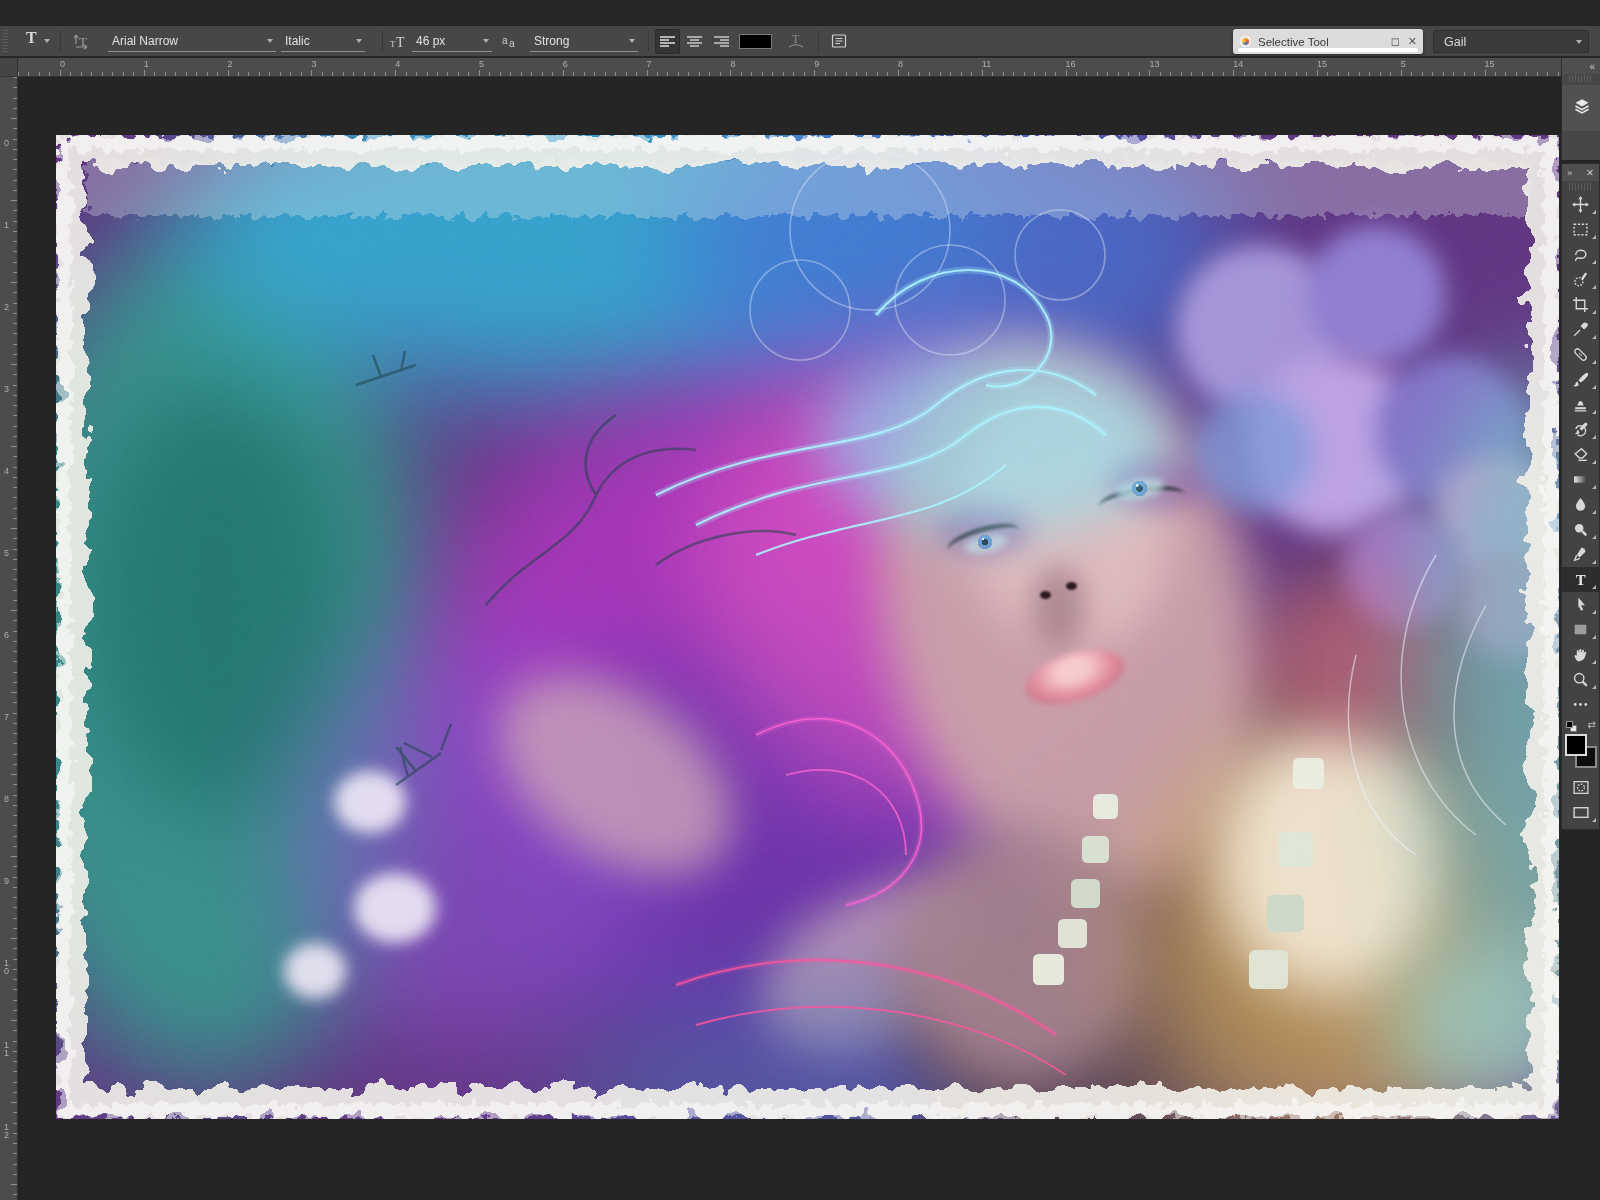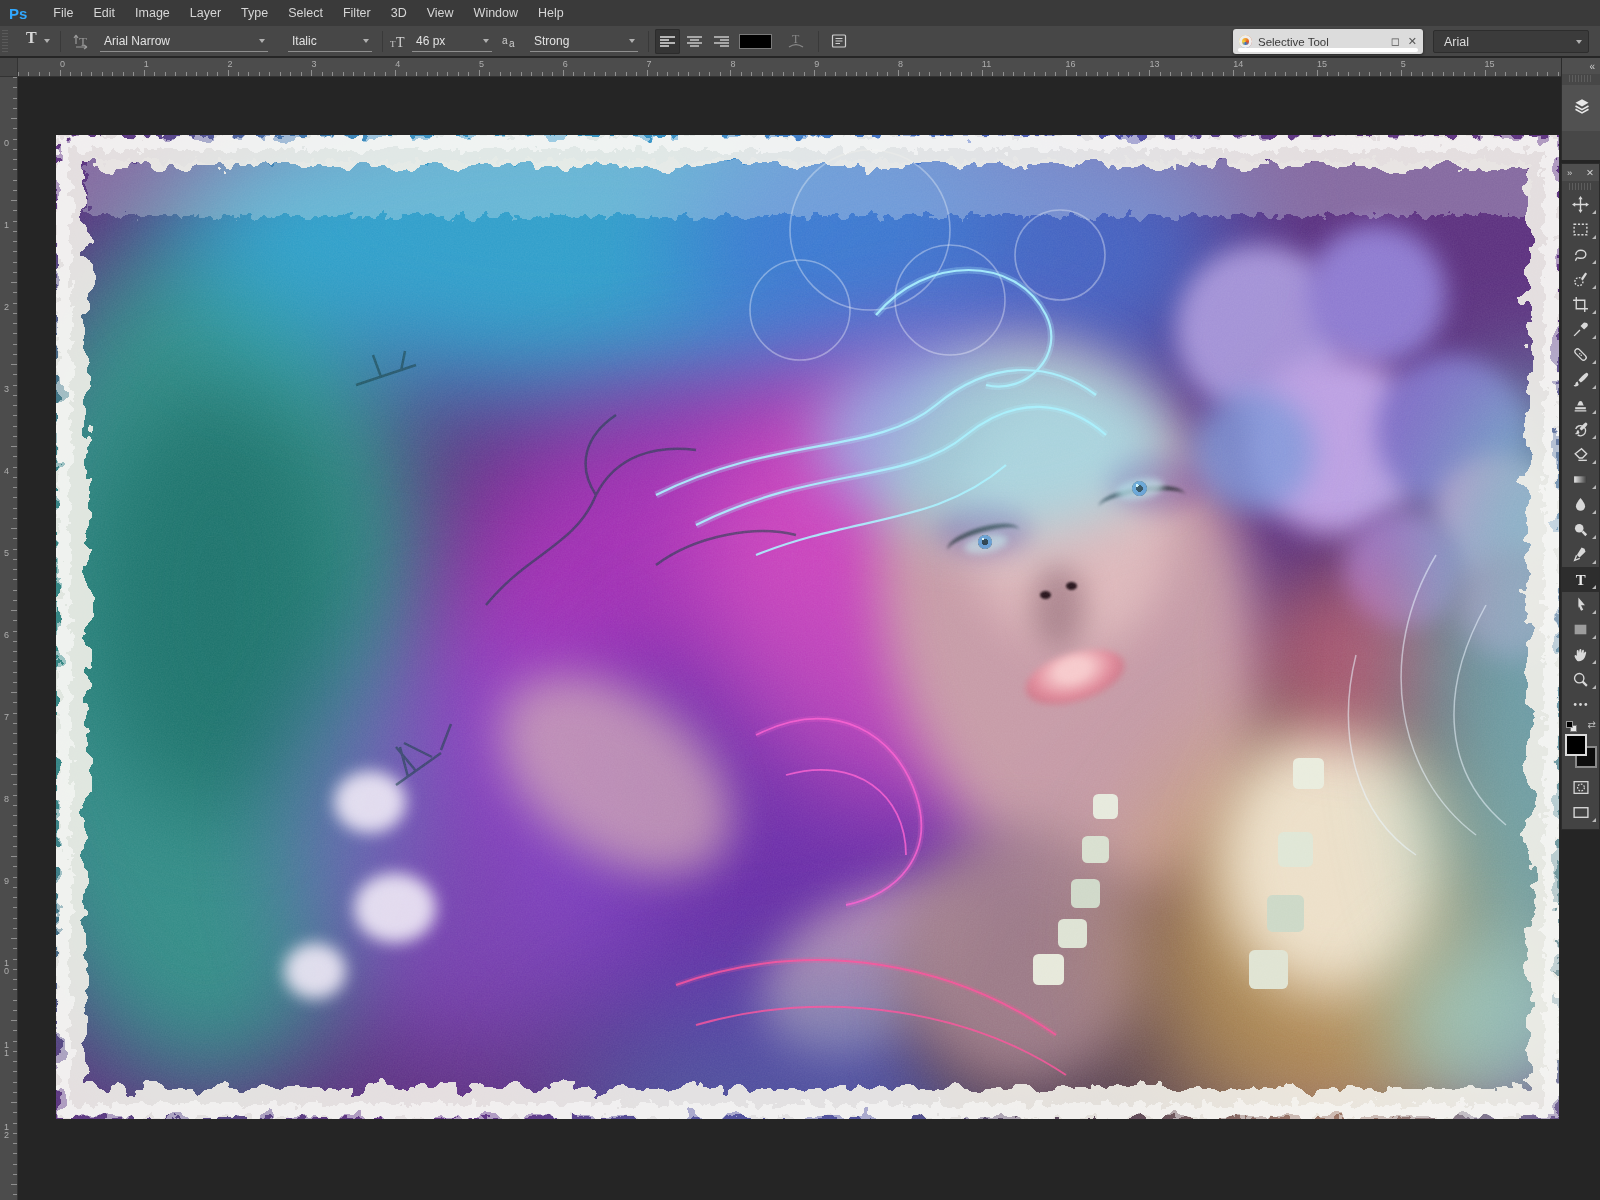--- a/index.html
+++ b/index.html
@@ -162,53 +162,37 @@
   .fg-swatch { position:absolute; left:3px; top:15px; width:22px; height:22px;
     background:var(--c-fg,#000); border:2px solid #dcdcdc; z-index:2; }
   .bg-swatch { position:absolute; left:13px; top:27px; width:22px; height:22px;
     background:var(--c-bg,#0d0d0d); border:2px solid #8a8a8a; z-index:1; }
 </style>
 </head>
 <body>
 
 <div id="app">
 
-  <header class="menubar">
-    <span class="ps-logo">Ps</span>
-    <nav id="menu-items">
-        <span class="menu-item">File</span>
-        <span class="menu-item">Edit</span>
-        <span class="menu-item">Image</span>
-        <span class="menu-item">Layer</span>
-        <span class="menu-item">Type</span>
-        <span class="menu-item">Select</span>
-        <span class="menu-item">Filter</span>
-        <span class="menu-item">3D</span>
-        <span class="menu-item">View</span>
-        <span class="menu-item">Window</span>
-        <span class="menu-item">Help</span>
-      </nav>
-  </header>
 
   <div class="optionsbar">
     <div class="ob-grip"></div>
     <span class="ob-icon ob-label-T" style="left:26px;top:3px">T</span>
     <span class="chev" style="position:absolute;left:44px;top:13px"></span>
     <div class="ob-sep" style="left:60px"></div>
     <span class="ob-icon" style="left:72px;top:5px">
       <svg width="22" height="20" viewBox="0 0 22 20">
         <text x="7" y="15" font-size="13" fill="#9a9a9a" font-family="Liberation Serif, serif">T</text>
         <path d="M4 4v9M4 4l-2 3M4 4l2 3M4 16h11M15 16l-3-2M15 16l-3 2" stroke="#9a9a9a" stroke-width="1.2" fill="none"></path>
       </svg>
     </span>
-    <div class="ob-select" style="left:100px;width:168px">
+    <div class="ob-select" style="left:108px;width:168px">
       <span class="val">Arial Narrow</span>
         <span class="chev"></span>
     </div>
-    <div class="ob-select" style="left:288px;width:84px">
+    <div class="ob-select" style="left:281px;width:84px">
       <span class="val">Italic</span>
         <span class="chev"></span>
     </div>
     <div class="ob-sep" style="left:382px"></div>
     <span class="ob-icon" style="left:390px;top:8px">
       <svg width="20" height="16" viewBox="0 0 20 16">
         <text x="0" y="13" font-size="9" fill="#d0d0d0" font-family="Liberation Serif, serif">T</text>
         <text x="6" y="13" font-size="14" fill="#d0d0d0" font-family="Liberation Serif, serif">T</text>
       </svg>
     </span>
@@ -260,21 +244,21 @@
     </span>
 
     <div class="sel-panel">
       <span class="plug-ico"></span>
       <span class="ttl">Selective Tool</span>
       <span class="wbtn">◻</span>
       <span class="wbtn">✕</span>
       <span class="wstrip"></span>
     </div>
     <div class="gail">
-      <span class="val">Arial</span>
+      <span class="val">Gail</span>
       <span class="chev"></span>
     </div>
   </div>
 
   <div class="ruler-corner"></div>
   <div class="h-ruler" id="hruler">
       <div class="htick" style="left: 0px; height: 4px;"></div>
       <div class="htick" style="left: 10.475px; height: 4px;"></div>
       <div class="htick" style="left: 20.95px; height: 4px;"></div>
       <div class="htick" style="left: 31.425px; height: 4px;"></div>

